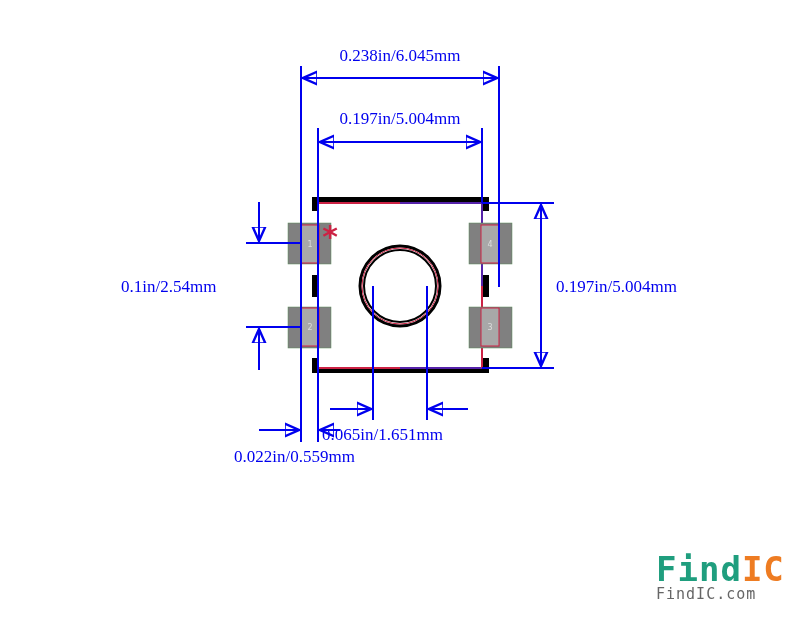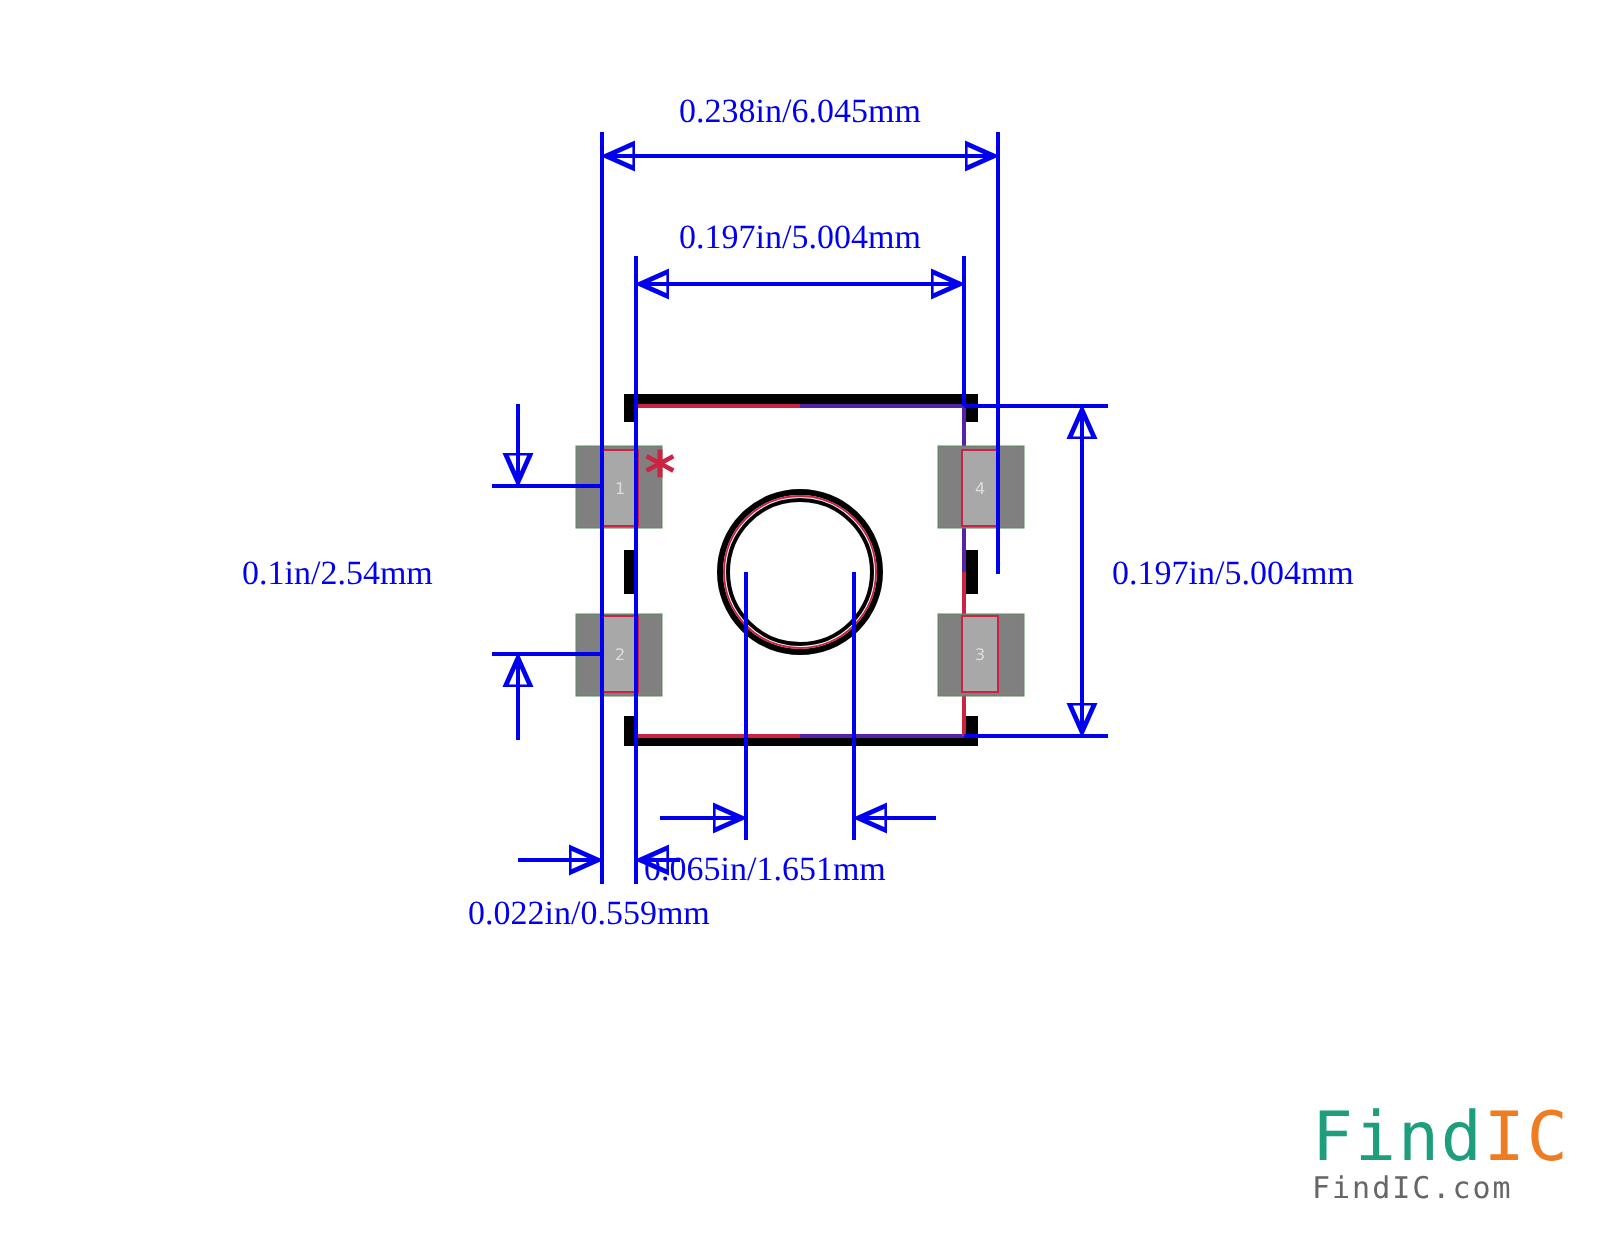--- a/index.html
+++ b/index.html
@@ -1,21 +1,21 @@
 <!DOCTYPE html>
 <html><head>
 <meta charset="utf-8">
 <style>
   html, body { margin:0; padding:0; background:#ffffff; }
   body { width:800px; height:626px; position:relative; overflow:hidden; font-family:"DejaVu Serif", serif; }
   #drawing { position:absolute; left:0; top:0; }
   .dimtext { font-family:"Liberation Serif", "DejaVu Serif", serif; font-size:17px; fill:#0000ee; }
   .padnum { font-family:"DejaVu Sans", sans-serif; font-size:8px; fill:#dddddd; }
   .logo { position:absolute; left:656px; top:552px; width:130px; text-align:left; }
-  .logo-main { font-family:"DejaVu Sans Mono", monospace; font-weight:normal; font-size:34px; line-height:34px; letter-spacing:1px; }
+  .logo-main { font-family:"DejaVu Sans Mono", monospace; font-weight:bold; font-size:34px; line-height:34px; letter-spacing:1px; }
   .logo-find { color:#1f9e7e; }
   .logo-ic { color:#ee7c22; }
   .logo-sub { font-family:"DejaVu Sans Mono", monospace; font-size:15px; color:#666666; line-height:16px; letter-spacing:1px; }
 </style>
 </head>
 <body>
 
 <svg id="drawing" width="800" height="626" viewBox="0 0 800 626" xmlns="http://www.w3.org/2000/svg">
   <defs>
     <marker id="arr" viewBox="0 0 10 10" refX="9" refY="5" markerWidth="8" markerHeight="8" orient="auto-start-reverse">

